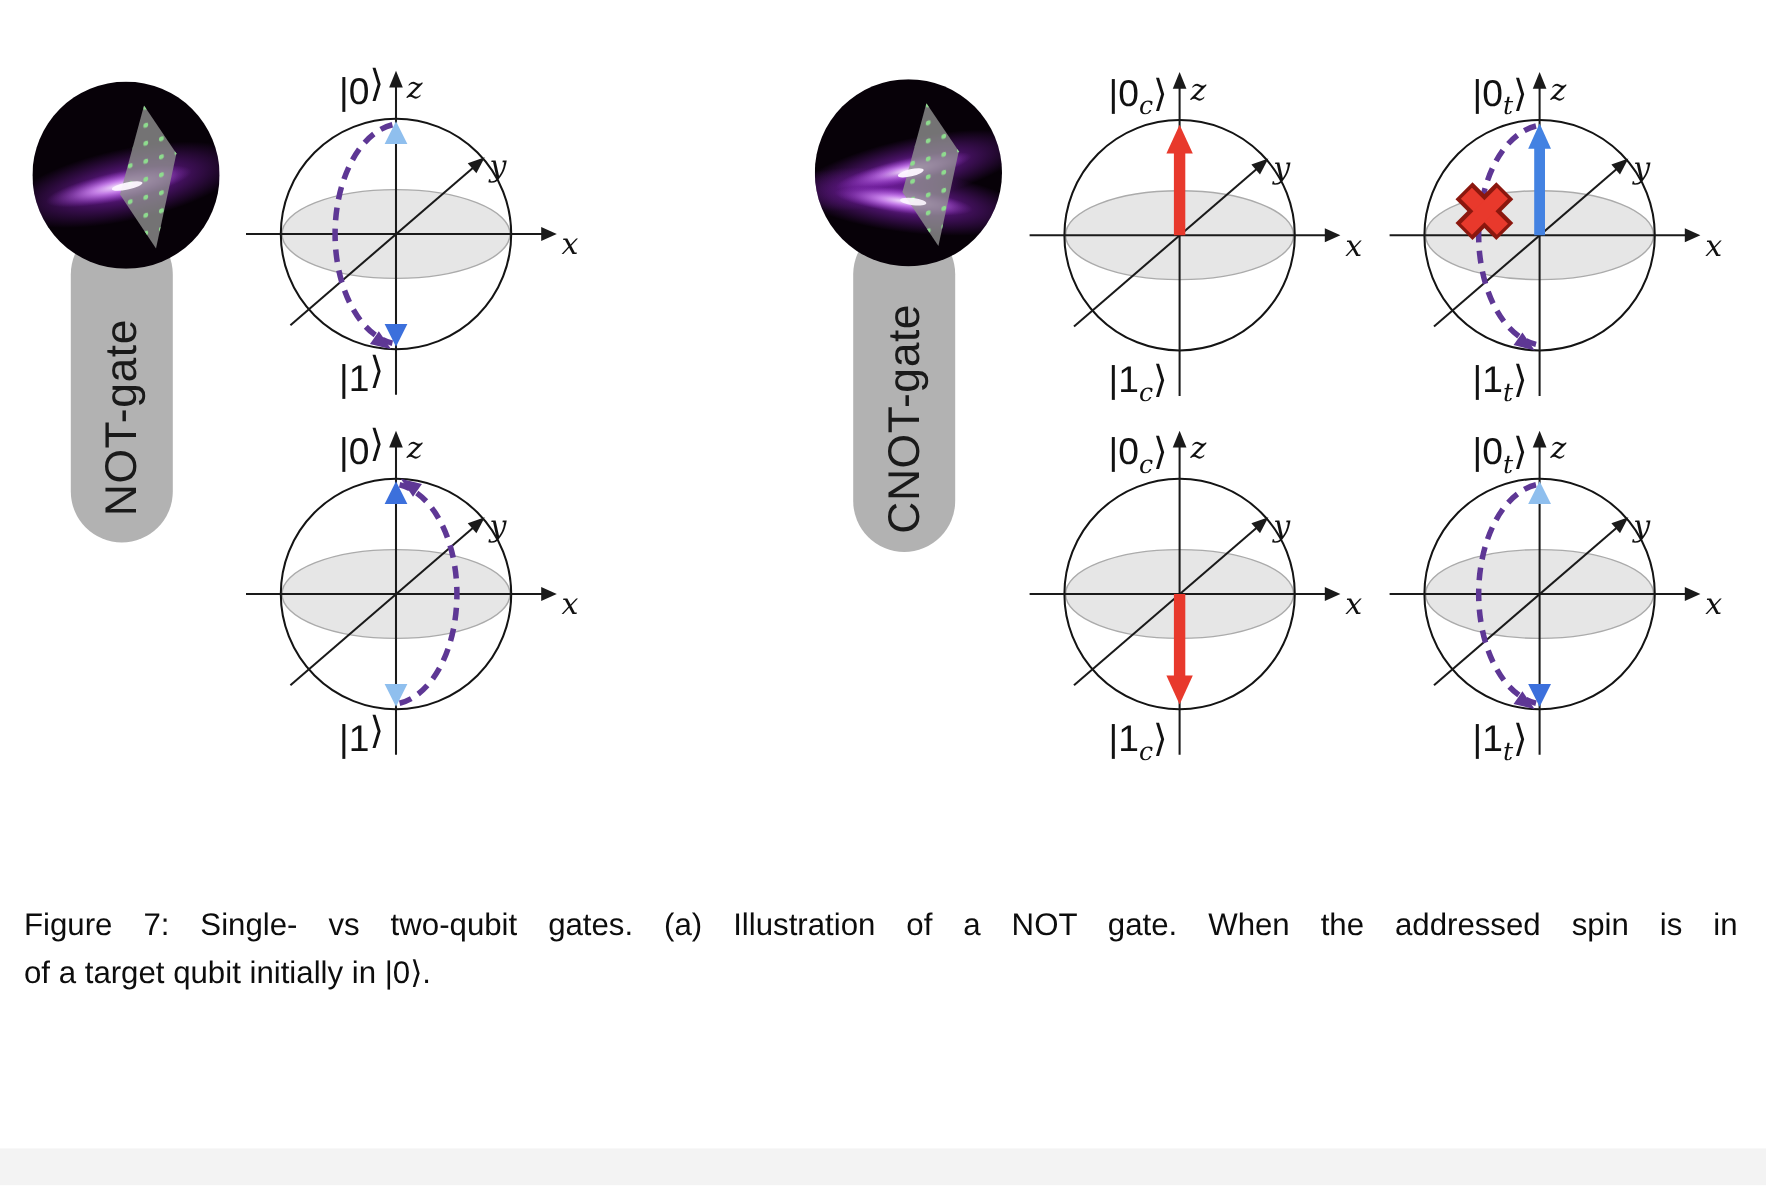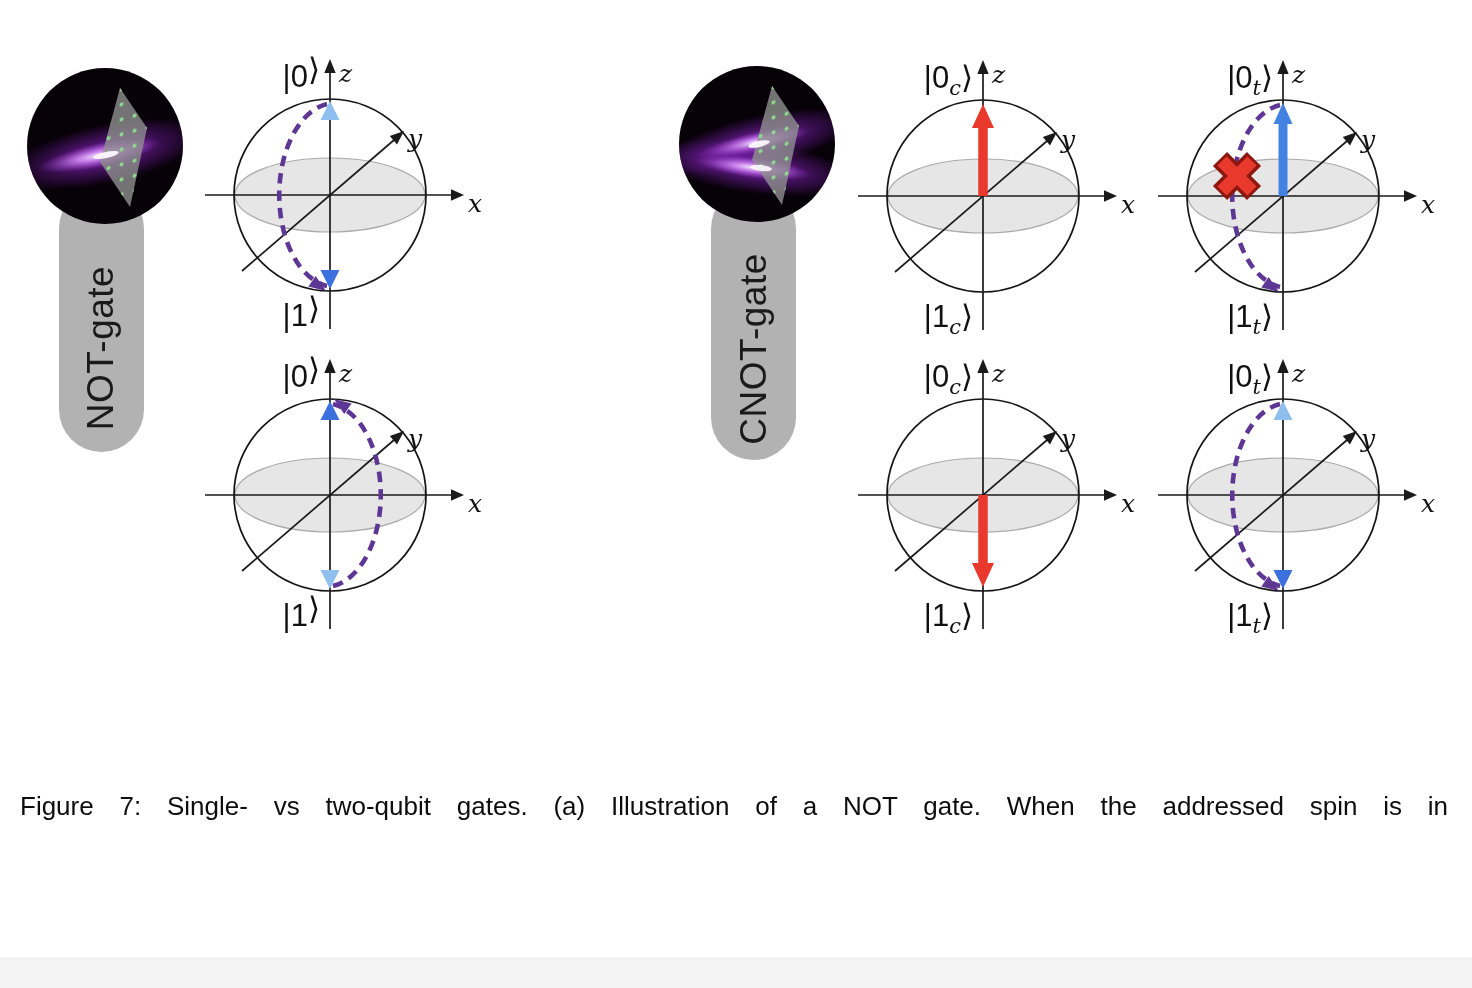--- a/index.html
+++ b/index.html
@@ -39,21 +39,21 @@
   .shaft-red{stroke:#e8392c;stroke-width:9.5;}
   .head-blue{fill:#3c70dc;}
   .head-blue-light{fill:#8fbfee;}
   .head-blue-bright{fill:#4382e2;}
   .head-red{fill:#e8392c;}
   .xmark-outline{stroke:#8b170e;stroke-width:20;stroke-linecap:butt;}
   .xmark-fill{stroke:#e8392c;stroke-width:13;stroke-linecap:butt;}
   
   .caption{
     position:absolute;left:20px;top:750px;width:1428px;
-    font-size:26px;line-height:40px;color:#0d0d0d;margin-top:36px;
+    font-size:26px;line-height:40px;color:#0d0d0d;
   }
   .caption .just{text-align:justify;text-align-last:justify;}
   
   .footer-band{position:absolute;left:0;top:957px;width:1472px;height:31px;background:#f3f3f3;}
 </style>
 </head>
 <body>
 
 <div class="canvas">
 
@@ -250,16 +250,17 @@
     <polygon class="arc-head" points="126,246 108.3,241.6 115.7,231"></polygon>
     <line class="shaft-down" x1="130" y1="73" x2="130" y2="227"></line>
     <polygon class="head-blue-light" points="130,56 120.5,75 139.5,75"></polygon>
     <polygon class="head-blue" points="130,244 120.5,225 139.5,225"></polygon>
     <text class="ket" text-anchor="end" x="120" y="42"><tspan>|0</tspan><tspan class="ket-sub" dy="7">t</tspan><tspan dy="-7">⟩</tspan></text>
     <text class="ket" text-anchor="end" x="120" y="281"><tspan>|1</tspan><tspan class="ket-sub" dy="7">t</tspan><tspan dy="-7">⟩</tspan></text>
   </svg>
 
   <div class="caption">
     <div class="just">Figure 7: Single- vs two-qubit gates. (a) Illustration of a NOT gate. When the addressed spin is in</div>
+    <div>of a target qubit initially in |0⟩.</div>
   </div>
 
   <div class="footer-band"></div>
 </div>
 
 </body></html>

